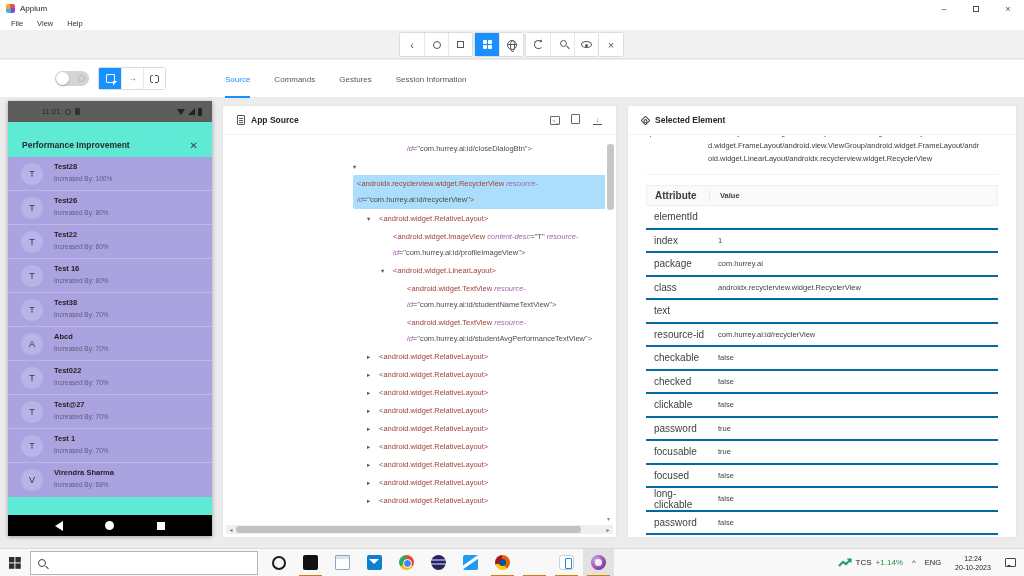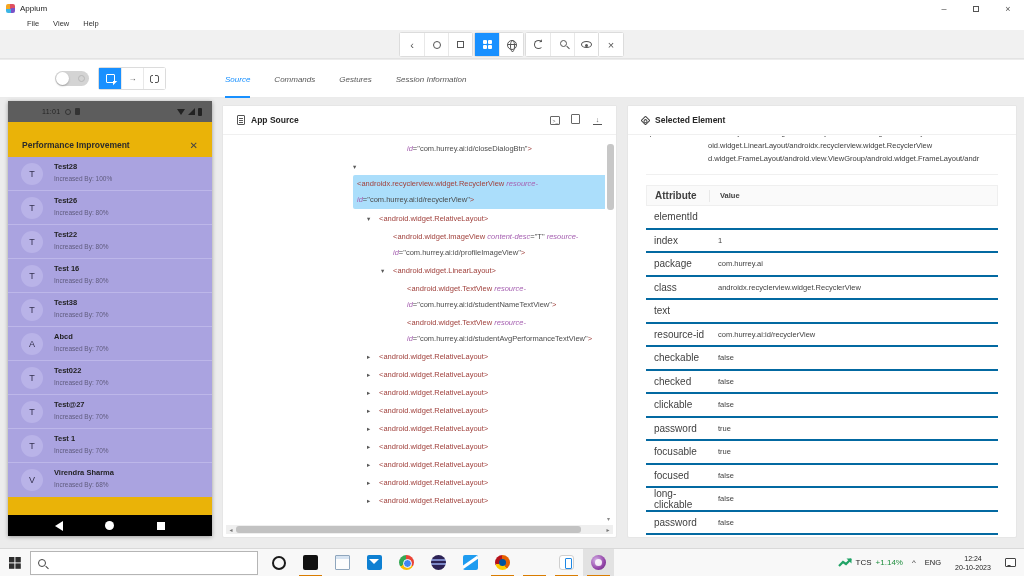--- a/index.html
+++ b/index.html
@@ -7,21 +7,21 @@
   *{box-sizing:border-box;}
 
   
   .titlebar{position:absolute;left:0;top:0;width:1024px;height:17px;background:#fff;display:flex;align-items:center;}
   .app-logo{width:9px;height:9px;margin:0 5px 0 6px;border-radius:2px;
     background:conic-gradient(#e04f5f 0 25%,#7a52c7 0 50%,#3cb5e5 0 75%,#f5a623 0 100%);}
   .win-title{font-size:8px;color:#222;}
   .win-btns{margin-left:auto;display:flex;height:100%;}
   .win-btn{width:32px;height:100%;display:flex;align-items:center;justify-content:center;font-size:9px;color:#555;}
   .restore-glyph{width:6px;height:6px;border:1px solid #555;}
-  .menubar{position:absolute;left:0;top:17px;width:1024px;height:13px;background:#fff;display:flex;align-items:center;padding-left:20px;}
+  .menubar{position:absolute;left:0;top:17px;width:1024px;height:13px;background:#fff;display:flex;align-items:center;padding-left:4px;}
   .menu-item{font-size:7.5px;color:#333;padding:0 7px;}
 
   
   .cmdbar{position:absolute;left:0;top:30px;width:1024px;height:29px;background:#f1f1f1;border-bottom:1px solid #e3e3e3;}
   .btn-group{position:absolute;top:3px;display:flex;border-radius:2px;box-shadow:0 0 0 1px #dcdcdc;background:#fff;}
   .tb-btn{width:24px;height:23px;display:flex;align-items:center;justify-content:center;background:#fff;border-left:1px solid #e8e8e8;color:#555;font-size:11px;}
   .tb-btn:first-child{border-left:none;}
   .tb-btn.active{background:#1890ff;color:#fff;}
   .glyph-circle{width:8px;height:8px;border:1.2px solid #555;border-radius:50%;}
   .glyph-square{width:7px;height:7px;border:1.2px solid #555;}
@@ -45,38 +45,38 @@
   .toggle::after{content:"";position:absolute;right:4px;top:4px;width:5px;height:5px;border:1px solid #b9b9b9;border-radius:50%;}
   .mode-group{position:absolute;left:99px;top:8px;display:flex;box-shadow:0 0 0 1px #dcdcdc;border-radius:2px;background:#fff;}
   .mode-btn{width:22px;height:21px;display:flex;align-items:center;justify-content:center;border-left:1px solid #e8e8e8;color:#555;background:#fff;font-size:10px;}
   .mode-btn:first-child{border-left:none;}
   .mode-btn.active{background:#1890ff;color:#fff;}
   .ic-selbox{position:relative;width:9px;height:9px;border:1.2px solid currentColor;border-radius:1px;}
   .ic-selbox::after{content:"";position:absolute;right:-2px;bottom:-2px;border:3px solid transparent;border-right-color:currentColor;transform:rotate(45deg);}
   .ic-tapbox{position:relative;width:9px;height:8px;border:1.2px solid currentColor;border-radius:2px;}
   .ic-tapbox::before{content:"";position:absolute;left:2.3px;top:-2px;width:2px;height:12px;background:#fff;}
   .tabs{position:absolute;left:213px;top:0;height:38px;display:flex;align-items:center;}
-  .tab{font-size:8px;color:#595959;padding:0 12px;height:100%;display:flex;align-items:center;position:relative;font-style:italic;}
+  .tab{font-size:8px;color:#595959;padding:0 12px;height:100%;display:flex;align-items:center;position:relative;}
   .tab.active{color:#1890ff;}
   .tab.active::after{content:"";position:absolute;left:12px;right:12px;bottom:0;height:2px;background:#1890ff;}
 
   
   .workspace{position:absolute;left:0;top:98px;width:1024px;height:450px;background:#ececec;}
 
   
   .phone{position:absolute;left:8px;top:3px;width:204px;height:435px;background:#fff;box-shadow:0 1px 4px rgba(0,0,0,.35);}
   .p-status{position:absolute;left:0;top:0;width:100%;height:21px;background:#5d5d5d;display:flex;align-items:center;padding:0 10px;}
   .p-time{font-size:7px;color:#242424;margin-left:24px;letter-spacing:.3px;}
   .p-mini{width:5px;height:7px;background:#333;margin-left:4px;border-radius:1px;}
   .p-mini.rnd{border-radius:50%;width:6px;height:6px;background:transparent;border:1px solid #333;}
   .p-status-right{margin-left:auto;display:flex;align-items:center;gap:3px;}
   .p-wifi{width:0;height:0;border-left:4px solid transparent;border-right:4px solid transparent;border-top:6px solid #222;}
   .p-signal{width:0;height:0;border-left:7px solid transparent;border-bottom:7px solid #222;}
   .p-batt{width:4px;height:8px;background:#222;border-radius:1px;}
-  .p-screen{position:absolute;left:0;top:21px;right:0;bottom:21px;background:#eab308;overflow:hidden;}
+  .p-screen{position:absolute;left:0;top:21px;right:0;bottom:21px;background:#5eead4;overflow:hidden;}
   .dlg-head{display:flex;align-items:center;margin-top:11px;height:24px;padding:0 14px;}
   .dlg-title{font-size:8.5px;font-weight:700;color:#2b2b2b;}
   .dlg-close{margin-left:auto;font-size:10px;color:#444;}
   .plist-item{height:34px;background:#aaa3e0;border-bottom:1px solid #bdb7e9;position:relative;}
   .plist-item:last-child{border-bottom:none;}
   .avatar{position:absolute;left:13px;top:6px;width:22px;height:22px;border-radius:50%;background:#b9b3e8;
     display:flex;align-items:center;justify-content:center;font-size:9px;color:#33304d;}
   .pname{position:absolute;left:46px;top:5px;font-size:7.5px;font-weight:700;color:#1f1f1f;}
   .psub{position:absolute;left:46px;top:18px;font-size:6.5px;color:#5f5b7d;}
   .p-nav{position:absolute;left:0;bottom:0;width:100%;height:21px;background:#000;display:flex;align-items:center;justify-content:space-around;padding:0 26px;}
@@ -375,22 +375,22 @@
     <div class="panel-head">
       <span class="ic-tag"></span>
       <span class="panel-title">Selected Element</span>
     </div>
     <div class="sel-body">
       <div class="sel-scroll">
         <div class="xp-row">
           <div class="xp-label">xpath</div>
           <div class="xp-val" id="xpathval">
               <div>/hierarchy/android.widget.FrameLayout/android.widget.LinearLayout/androi</div>
+              <div>d.widget.FrameLayout/android.view.ViewGroup/android.widget.FrameLayout/andr</div>
               <div>oid.widget.LinearLayout/androidx.recyclerview.widget.RecyclerView</div>
-              <div>d.widget.FrameLayout/android.view.ViewGroup/android.widget.FrameLayout/andr</div>
             </div>
         </div>
         <div class="sel-div"></div>
         <div class="attr-table">
           <div class="attr-hrow">
             <div class="attr-hcell a-name">Attribute</div>
             <div class="attr-hcell a-val">Value</div>
           </div>
           <div id="attrrows">
               <div class="attr-row">

